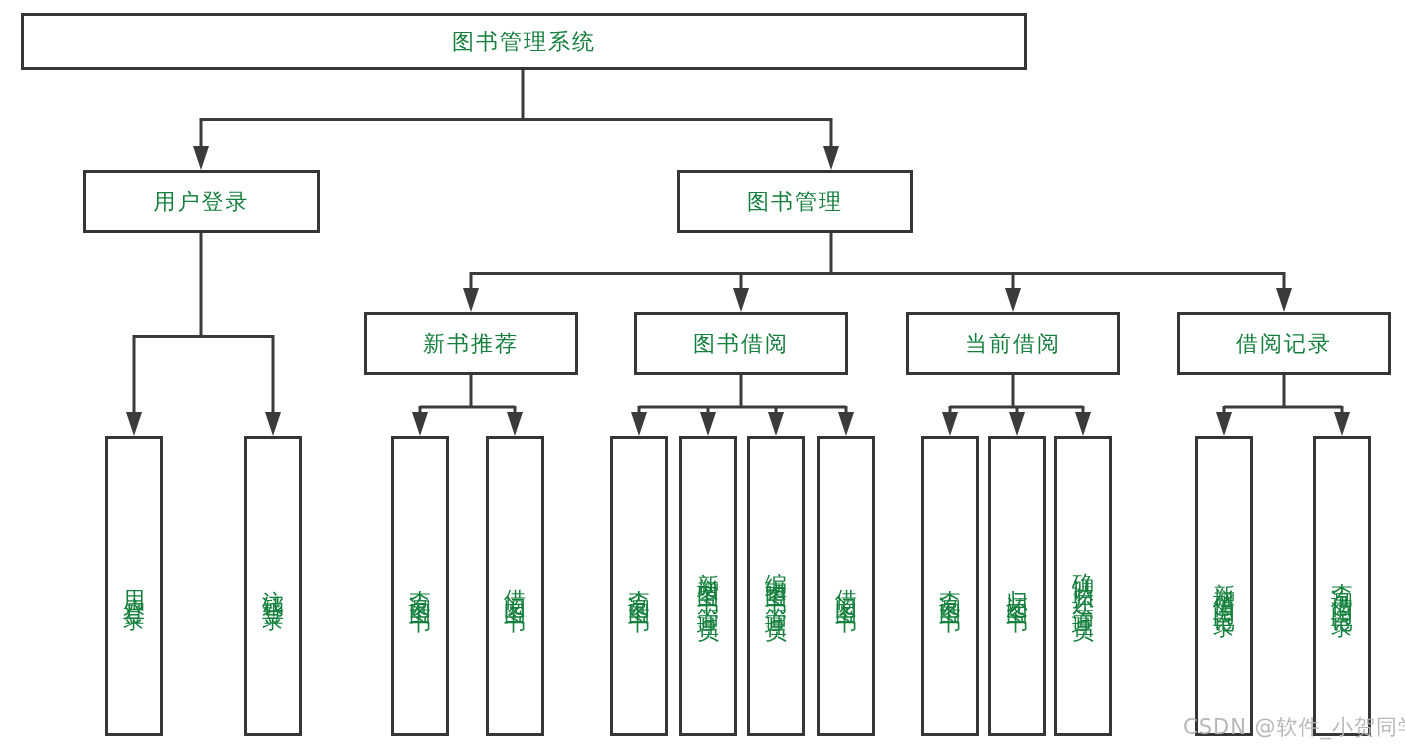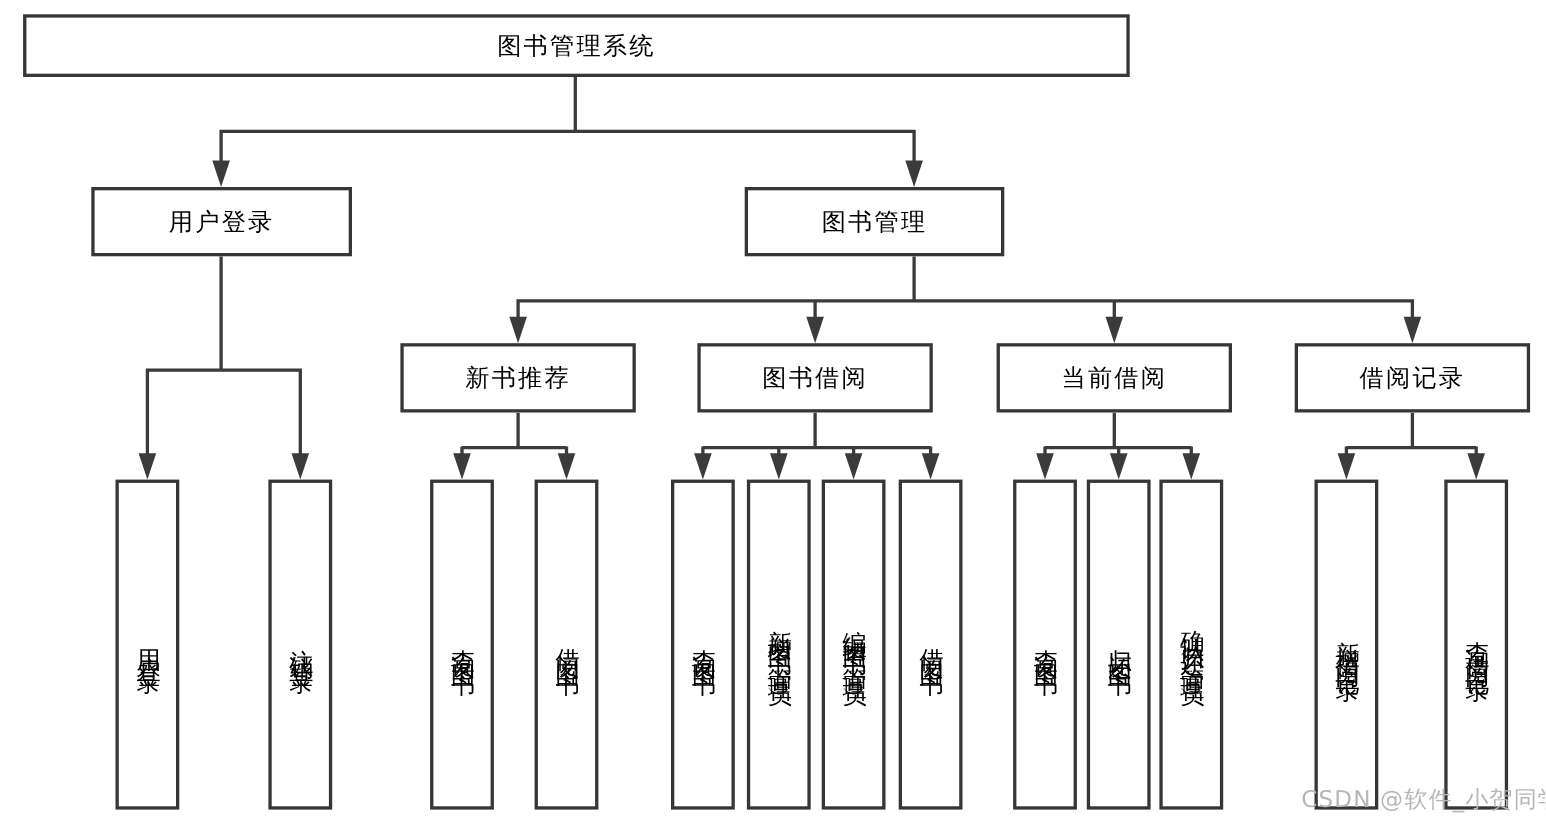--- a/index.html
+++ b/index.html
@@ -19,21 +19,21 @@
     position: absolute;
     left: 0;
     top: 0;
     z-index: 1;
   }
   .node {
     position: absolute;
     box-sizing: border-box;
     border: 3px solid #363636;
     background: #ffffff;
-    color: #000000;
+    color: #15803d;
     display: flex;
     align-items: center;
     justify-content: center;
     z-index: 2;
   }
   .hbox {
     font-size: 22px;
     letter-spacing: 2px;
     white-space: nowrap;
   }

